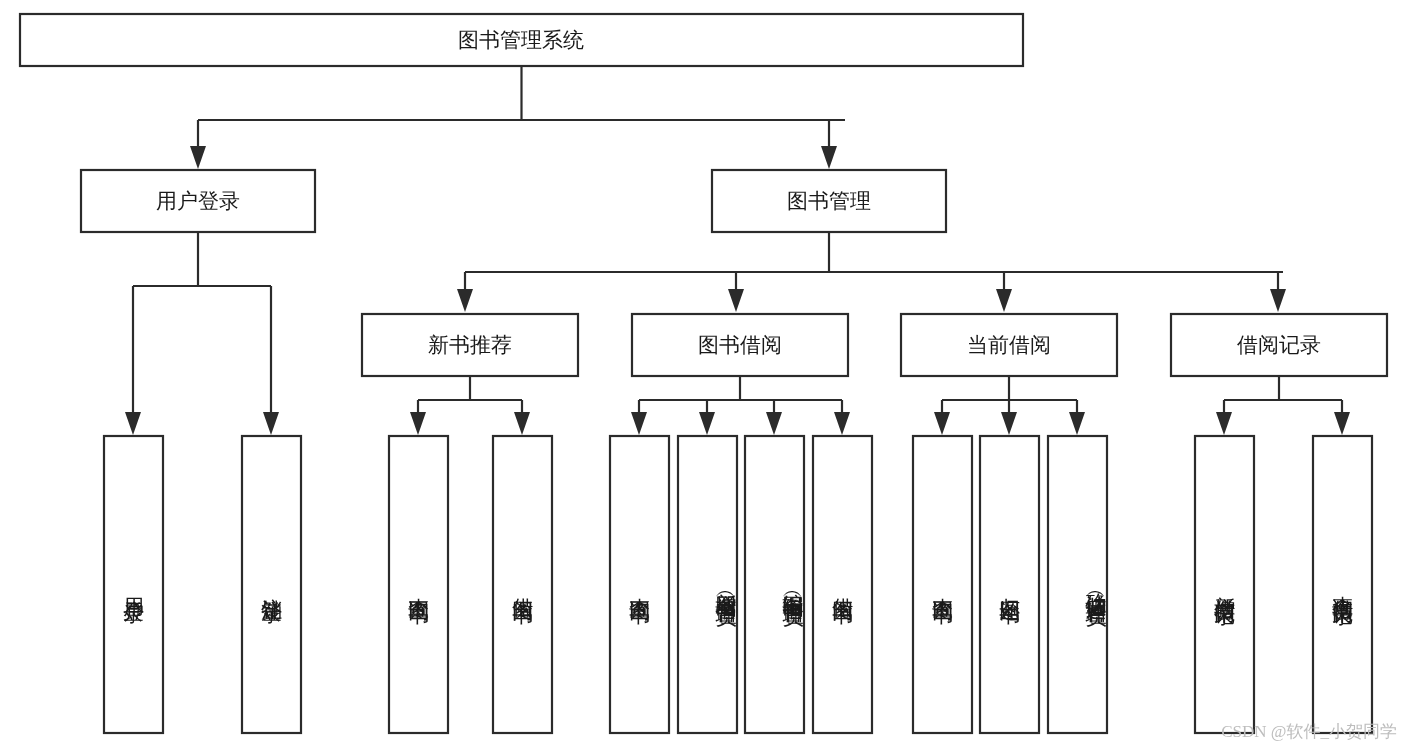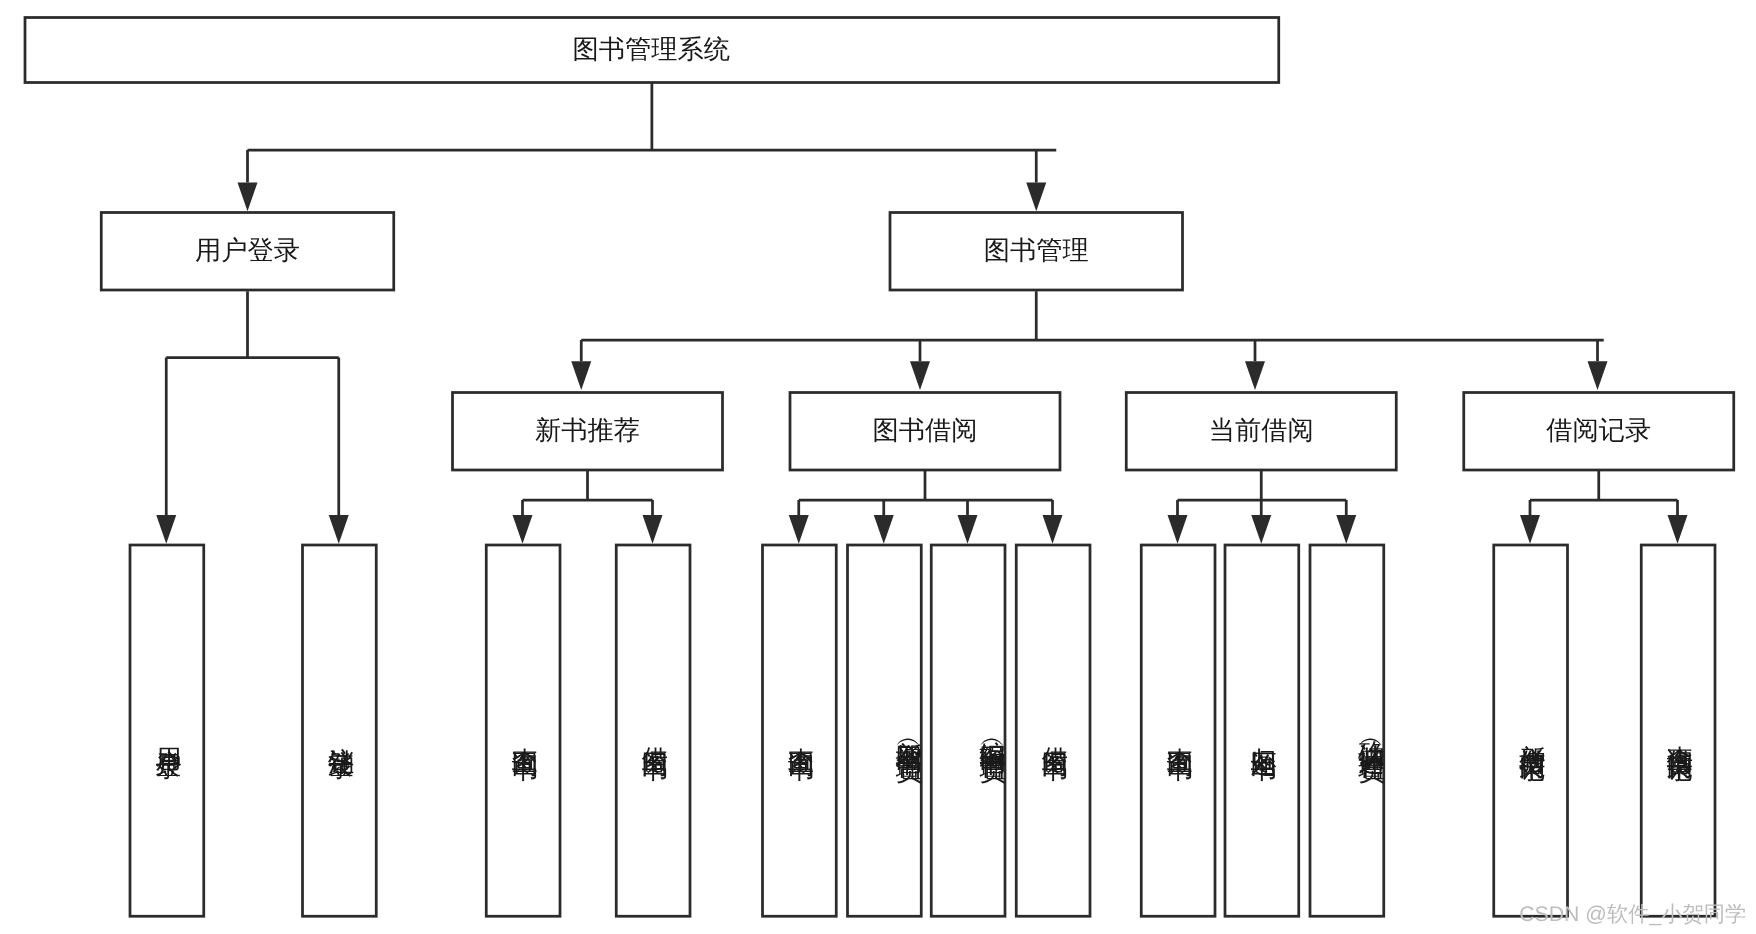--- a/index.html
+++ b/index.html
@@ -59,21 +59,21 @@
     color: #1a1a1a;
     text-align: center;
     white-space: nowrap;
     pointer-events: none;
     user-select: none;
   }
   .watermark {
     position: absolute;
     right: 8px;
     bottom: 4px;
-    font-family: Liberation Sans, sans-serif;
+    font-family: Liberation Serif, serif;
     font-size: 17px;
     color: #bdbdbd;
     white-space: nowrap;
     pointer-events: none;
   }
 </style>
 </head>
 <body>
 
 <div id="diagram-root">

